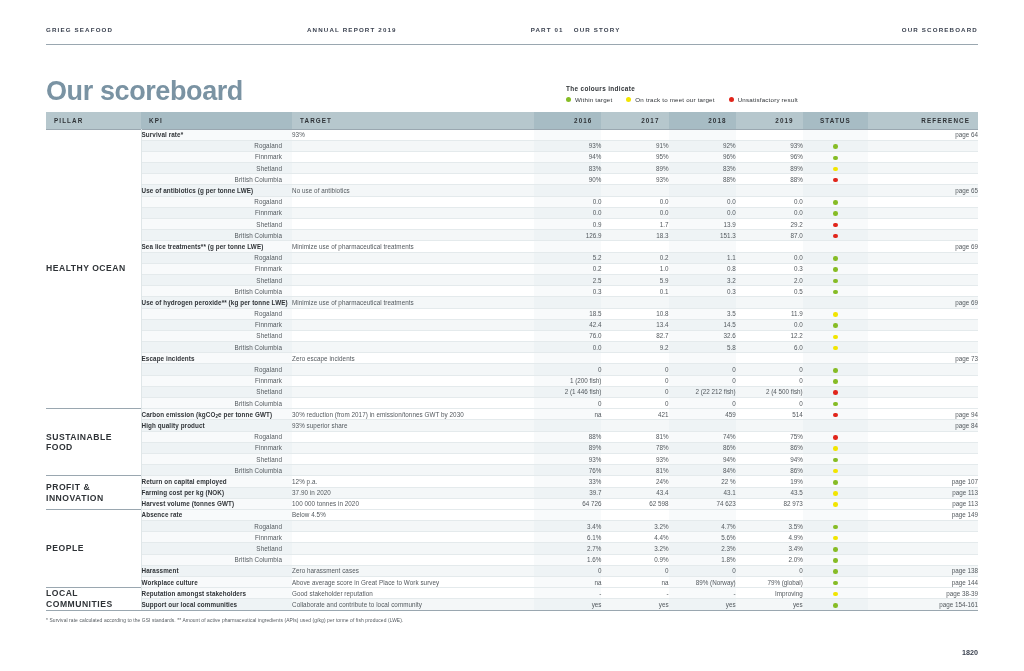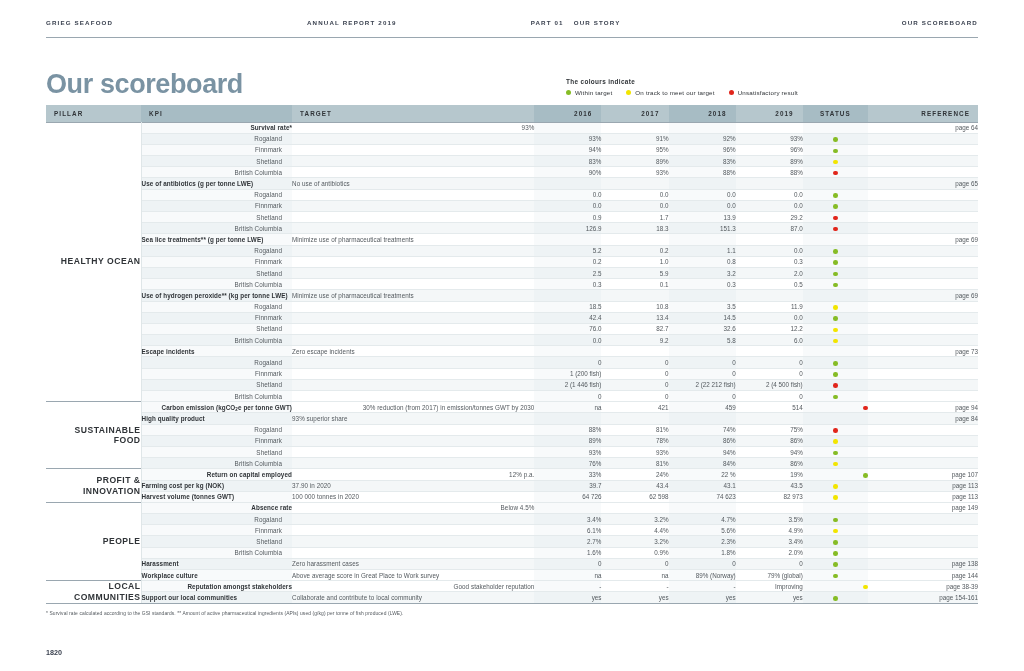--- a/index.html
+++ b/index.html
@@ -4,21 +4,21 @@
 <style>
   * { box-sizing: border-box; }
   html, body { margin:0; padding:0; }
   body {
     width:1024px; height:671px;
     background:#ffffff;
     font-family:"Liberation Sans", sans-serif;
     color:#3c4043;
     overflow:hidden;
   }
-  .page { position:relative; width:1024px; height:671px; padding:0 46px; }
+  .page { position:relative; width:1024px; height:671px; padding:7px 46px; }
 
   
   .runhead {
     display:flex; align-items:center;
     height:34px; padding-top:10px;
     font-size:6.2px; letter-spacing:1.15px; font-weight:bold;
     color:#3b4250; text-transform:uppercase;
   }
   .rh-left   { width:28%; text-align:left; }
   .rh-center { width:24%; text-align:left; }
@@ -76,28 +76,28 @@
   td.kpi.sub  { text-align:right; padding-right:10px; color:#53595e; }
   td.target { padding-left:9px; color:#53595e; letter-spacing:.05px; }
   td.num { text-align:right; padding-right:9px; color:#53595e; }
   td.status { text-align:center; }
   td.ref { text-align:right; padding-right:8px; color:#53595e; }
   .sdot { width:4.6px; height:4.6px; border-radius:50%; display:inline-block; vertical-align:middle; }
   .sdot.green { background:#86bc25; }
   .sdot.yellow { background:#f2e500; }
   .sdot.red { background:#e1251b; }
 
-  tr.grouptop td { border-top:1px solid #9aa7b0;text-align:right; }
+  tr.grouptop td { border-top:1px solid #9aa7b0; }
   tr.grouptop td.pillar { border-top:1px solid #9aa7b0; }
   tr.lastrow td { border-bottom:none; }
   .tablefoot { height:1px; background:#9aa7b0; }
 
   .footnote { margin-top:7px; font-size:4.9px; color:#53595e; letter-spacing:.1px; }
 
-  .pagenums { position:absolute; left:46px; right:46px; bottom:14px; display:flex; justify-content:flex-start;
+  .pagenums { position:absolute; left:46px; right:46px; bottom:14px; display:flex; justify-content:flex-end;
               font-size:7.2px; font-weight:bold; color:#3b4250; }
   sub { font-size:0.72em; vertical-align:baseline; position:relative; top:1.5px; }
 </style>
 </head>
 <body>
 
 <div class="page">
 
   <div class="runhead">
     <div class="rh-left">GRIEG SEAFOOD</div>

